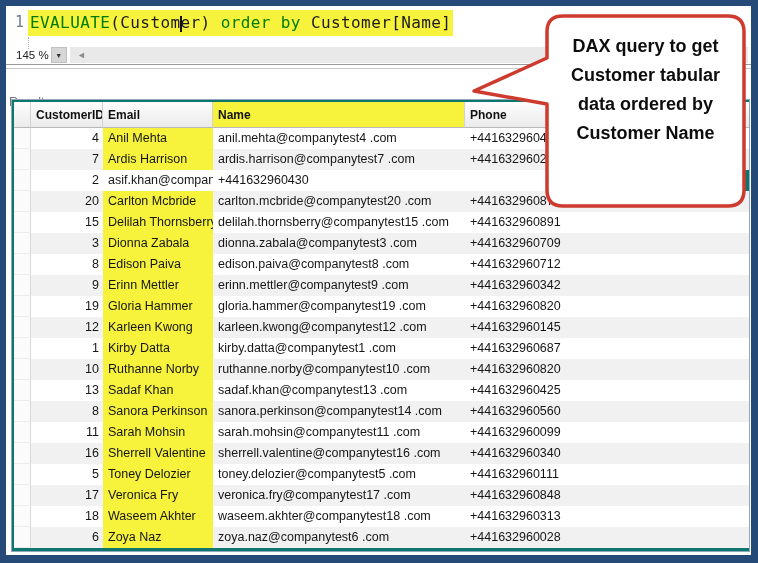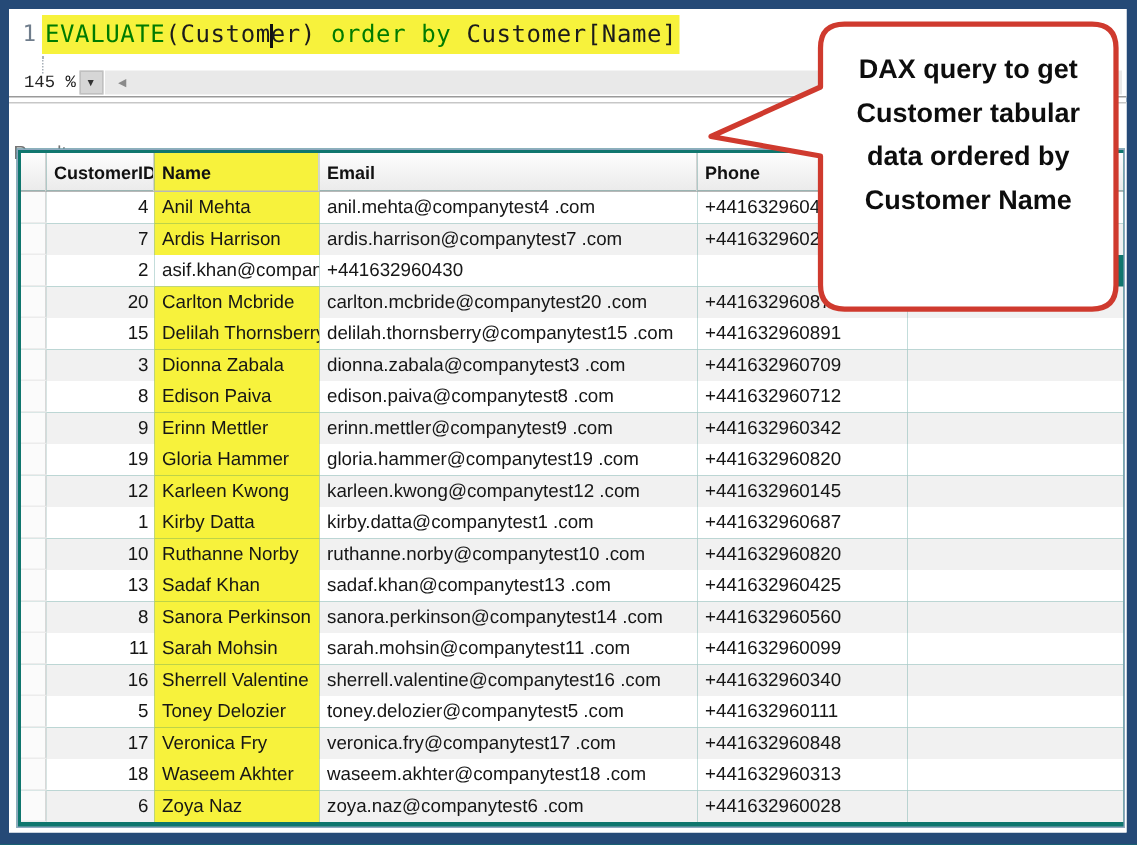--- a/index.html
+++ b/index.html
@@ -43,21 +43,21 @@
     position:absolute;left:22px;top:31px;height:12px;width:0;
     border-left:1px dotted #a8b0b8;
   }
   .editor-controls{
     position:absolute;left:0;right:0;top:40px;height:18px;
   }
   .zoom-combo{
     position:absolute;left:10px;top:1px;height:16px;
     display:flex;align-items:center;gap:2px;cursor:default;
   }
-  .zoom-text{font-size:11.5px;color:#222;font-family:Liberation Mono, monospace;}
+  .zoom-text{font-size:11.5px;color:#222;}
   .zoom-btn{
     width:14px;height:14px;background:#d6d6d6;border:1px solid #c0c0c0;
     display:flex;align-items:center;justify-content:center;
     font-size:7px;color:#333;
   }
   .hscroll{
     position:absolute;left:64px;right:3px;top:1px;height:16px;
     background:#e9e9e9;
   }
   .hscroll-arrow{
@@ -135,22 +135,22 @@
       </div>
     </div>
   </div>
 
   <div class="results-section">
     <div class="results-label">Results</div>
     <div class="grid-panel">
       <div class="grid-header">
         <div class="hcell gutter"></div>
         <div class="hcell">CustomerID</div>
+        <div class="hcell">Email</div>
         <div class="hcell name">Name</div>
-        <div class="hcell">Email</div>
         <div class="hcell">Phone</div>
         <div class="hcell filler"></div>
       </div>
       <div id="grid-body">
           <div class="grid-row odd">
             <div class="cell gutter"></div>
             <div class="cell id">4</div>
             <div class="cell name">Anil Mehta</div>
             <div class="cell email">anil.mehta@companytest4 .com</div>
             <div class="cell phone">+441632960428</div>

